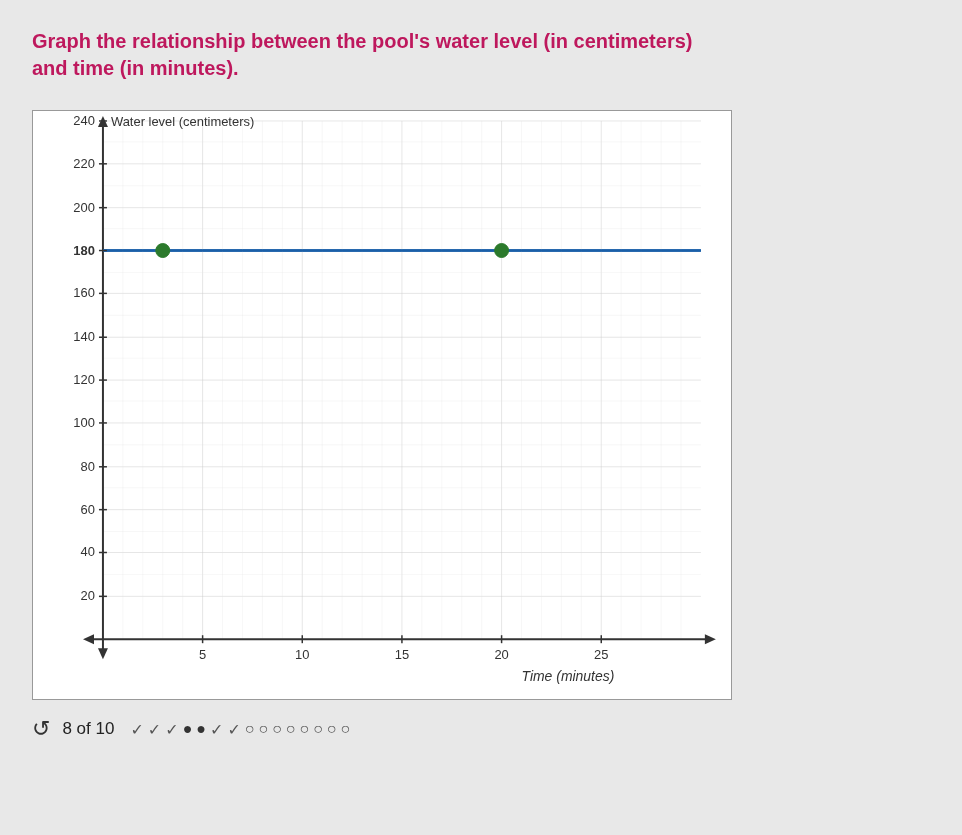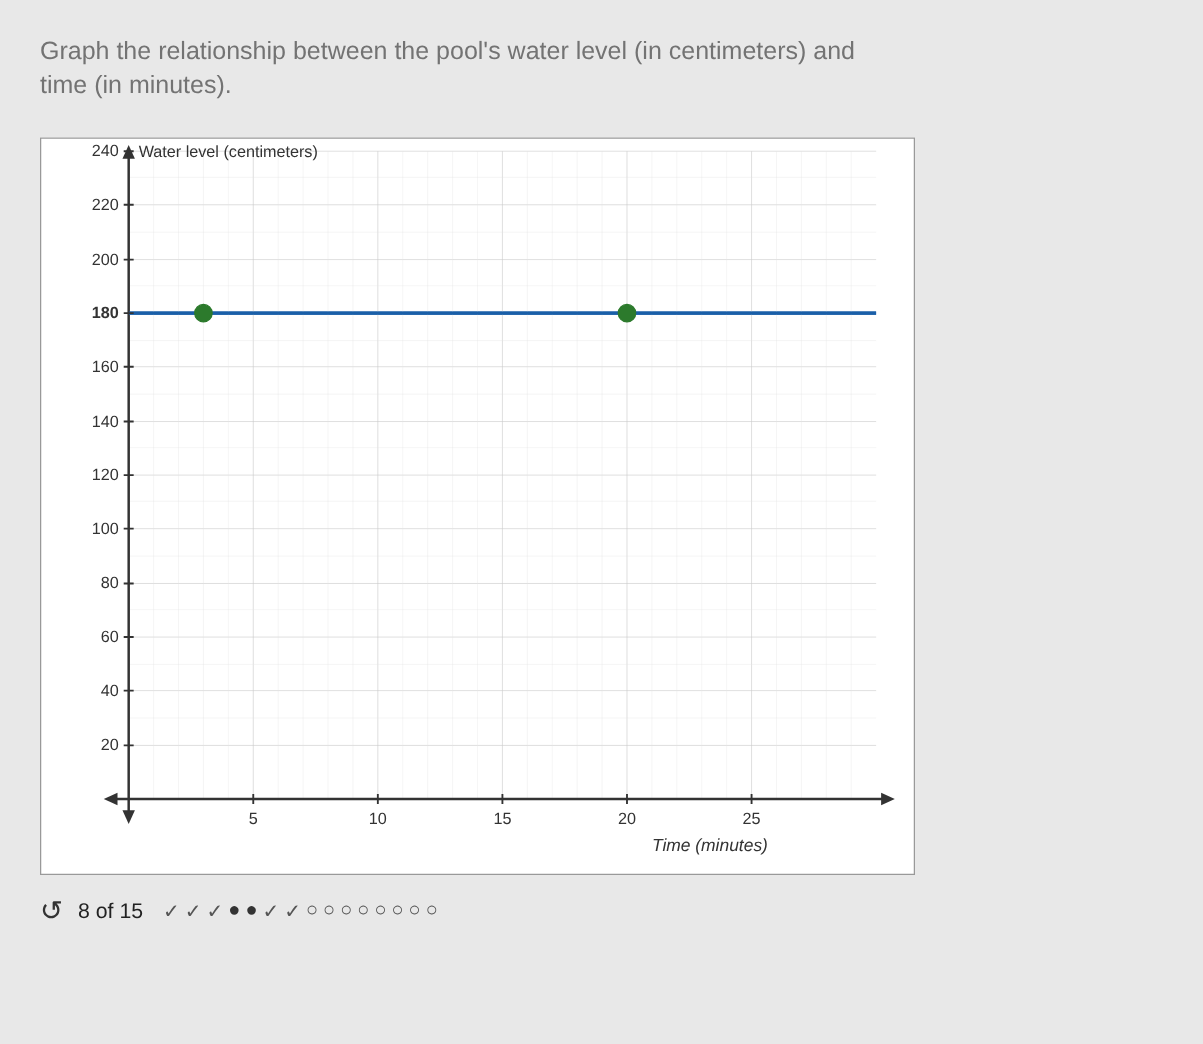--- a/index.html
+++ b/index.html
@@ -10,24 +10,25 @@
       font-family: Arial, sans-serif;
       overflow: hidden;
       display: flex;
       flex-direction: column;
       align-items: flex-start;
       padding: 28px 32px 20px 32px;
     }
 
     .question-text {
       font-size: 20px;
-      color: #737373;
+      color: #be185d;
       line-height: 1.35;
       margin-bottom: 28px;
       max-width: 680px;
+      font-weight: bold;
     }
 
     .graph-container {
       position: relative;
       width: 700px;
       height: 590px;
       background: white;
       border: 1px solid #999;
     }
 
@@ -211,21 +212,21 @@
     <line x1="270" y1="526" x2="270" y2="534" stroke="#333" stroke-width="1.5"></line>
     <line x1="370" y1="526" x2="370" y2="534" stroke="#333" stroke-width="1.5"></line>
     <line x1="470" y1="526" x2="470" y2="534" stroke="#333" stroke-width="1.5"></line>
     <line x1="570" y1="526" x2="570" y2="534" stroke="#333" stroke-width="1.5"></line>
 
   </svg>
 </div>
 
 <div class="bottom-bar">
   <div style="cursor:pointer; font-size:22px; color:#333;">↺</div>
-  <span class="progress-text">8 of 15</span>
+  <span class="progress-text">8 of 10</span>
   <div class="answer-indicators">
     <span class="indicator check">✓</span>
     <span class="indicator check">✓</span>
     <span class="indicator check">✓</span>
     <span class="indicator dot-filled">●</span>
     <span class="indicator dot-filled">●</span>
     <span class="indicator check">✓</span>
     <span class="indicator check">✓</span>
     <span class="indicator circle-empty">○</span>
     <span class="indicator circle-empty">○</span>

